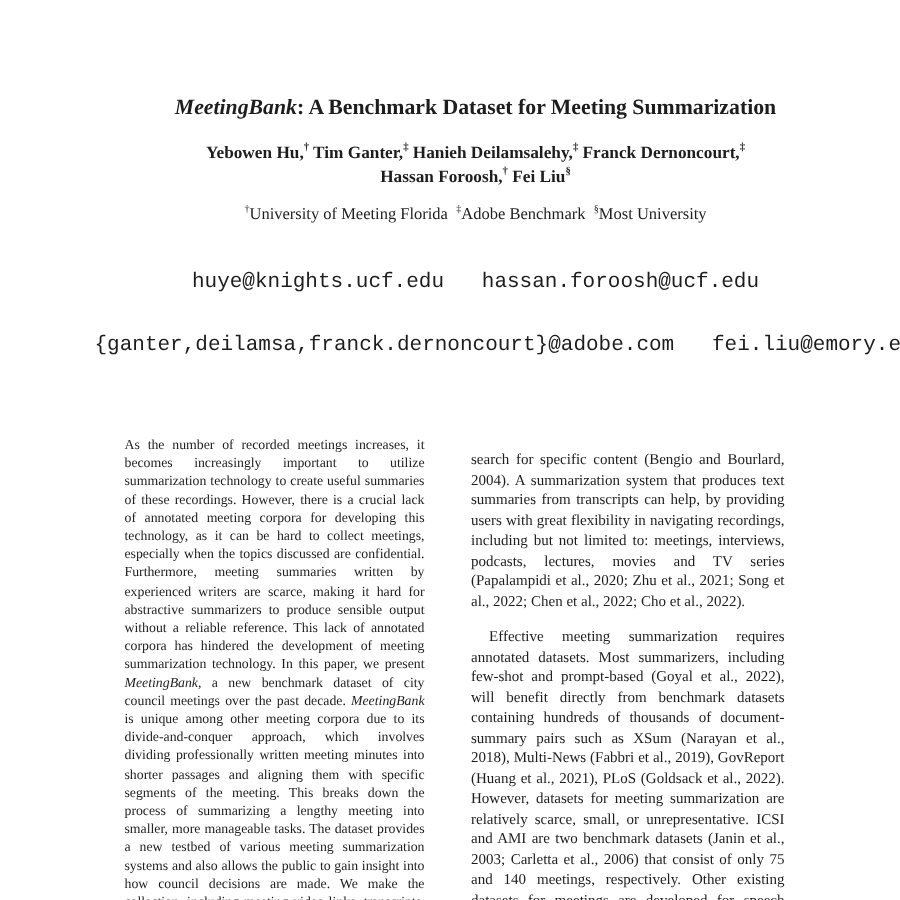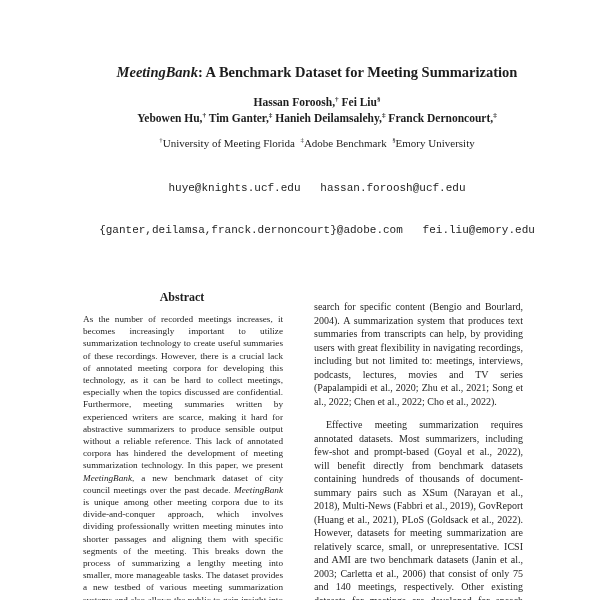--- a/index.html
+++ b/index.html
@@ -31,21 +31,21 @@
   .affiliations {
     text-align: center;
     font-size: 11px;
     line-height: 13px;
     margin-top: 11px;
     white-space: pre;
   }
   .emails {
     text-align: center;
     font-family: "Liberation Mono", monospace;
-    font-size: 11px;
+    font-size: 14px;
     line-height: 14px;
     margin-top: 3px;
     white-space: pre;
   }
   .columns {
     display: flex;
     gap: 9px;
     margin-top: 25px;
   }
   .col-left  { flex: 0 0 232px; width: 232px; }
@@ -79,35 +79,34 @@
   .seg-sup-bold { vertical-align: super; font-size: 0.62em; line-height: 0; font-weight: bold; }
 </style>
 </head>
 <body>
 
 <div class="page">
 
   <div class="title"><span class="seg-bold-italic">MeetingBank</span><span class="seg-bold">: A Benchmark Dataset for Meeting Summarization</span></div>
 
   <div class="authors-block">
+    <div class="authors"><span class="seg-bold">Yebowen Hu,</span><span class="seg-sup-bold">†</span><span class="seg-bold"> Tim Ganter,</span><span class="seg-sup-bold">‡</span><span class="seg-bold"> Hanieh Deilamsalehy,</span><span class="seg-sup-bold">‡</span><span class="seg-bold"> Franck Dernoncourt,</span><span class="seg-sup-bold">‡</span></div>
     <div class="authors"><span class="seg-bold">Hassan Foroosh,</span><span class="seg-sup-bold">†</span><span class="seg-bold"> Fei Liu</span><span class="seg-sup-bold">§</span></div>
-    <div class="authors"><span class="seg-bold">Yebowen Hu,</span><span class="seg-sup-bold">†</span><span class="seg-bold"> Tim Ganter,</span><span class="seg-sup-bold">‡</span><span class="seg-bold"> Hanieh Deilamsalehy,</span><span class="seg-sup-bold">‡</span><span class="seg-bold"> Franck Dernoncourt,</span><span class="seg-sup-bold">‡</span></div>
   </div>
 
-  <div class="affiliations"><span class="seg-sup">†</span><span class="seg-normal">University of Meeting Florida  </span><span class="seg-sup">‡</span><span class="seg-normal">Adobe Benchmark  </span><span class="seg-sup">§</span><span class="seg-normal">Emory University</span></div>
+  <div class="affiliations"><span class="seg-sup">†</span><span class="seg-normal">University of Meeting Florida  </span><span class="seg-sup">‡</span><span class="seg-normal">Adobe Benchmark  </span><span class="seg-sup">§</span><span class="seg-normal">Most University</span></div>
 
   <div class="emails">
     <div>huye@knights.ucf.edu   hassan.foroosh@ucf.edu</div>
     <div>{ganter,deilamsa,franck.dernoncourt}@adobe.com   fei.liu@emory.edu</div>
   </div>
 
   <div class="columns">
 
     <div class="col-left">
-      <div class="abstract-heading">Abstract</div>
       <div class="abstract-body"><span class="seg-normal">As the number of recorded meetings increases, it becomes increasingly important to utilize summarization technology to create useful summaries of these recordings. However, there is a crucial lack of annotated meeting corpora for developing this technology, as it can be hard to collect meetings, especially when the topics discussed are confidential. Furthermore, meeting summaries written by experienced writers are scarce, making it hard for abstractive summarizers to produce sensible output without a reliable reference. This lack of annotated corpora has hindered the development of meeting summarization technology. In this paper, we present </span><span class="seg-italic">MeetingBank</span><span class="seg-normal">, a new benchmark dataset of city council meetings over the past decade. </span><span class="seg-italic">MeetingBank</span><span class="seg-normal"> is unique among other meeting corpora due to its divide-and-conquer approach, which involves dividing professionally written meeting minutes into shorter passages and aligning them with specific segments of the meeting. This breaks down the process of summarizing a lengthy meeting into smaller, more manageable tasks. The dataset provides a new testbed of various meeting summarization systems and also allows the public to gain insight into how council decisions are made. We make the collection, including meeting video links, transcripts, reference summaries, agenda, and other metadata, publicly available to facilitate the development of better meeting summarization techniques.</span></div>
     </div>
 
     <div class="col-right">
       <p class="para">search for specific content (Bengio and Bourlard, 2004). A summarization system that produces text summaries from transcripts can help, by providing users with great flexibility in navigating recordings, including but not limited to: meetings, interviews, podcasts, lectures, movies and TV series (Papalampidi et al., 2020; Zhu et al., 2021; Song et al., 2022; Chen et al., 2022; Cho et al., 2022).</p>
       <p class="para indented">Effective meeting summarization requires annotated datasets. Most summarizers, including few-shot and prompt-based (Goyal et al., 2022), will benefit directly from benchmark datasets containing hundreds of thousands of document-summary pairs such as XSum (Narayan et al., 2018), Multi-News (Fabbri et al., 2019), GovReport (Huang et al., 2021), PLoS (Goldsack et al., 2022). However, datasets for meeting summarization are relatively scarce, small, or unrepresentative. ICSI and AMI are two benchmark datasets (Janin et al., 2003; Carletta et al., 2006) that consist of only 75 and 140 meetings, respectively. Other existing datasets for meetings are developed for speech recognition, or are in languages other than English and do not have reference summaries (Tardy et al., 2020; Kratochvil et al., 2020).</p>
 
     </div>
 
   </div>

